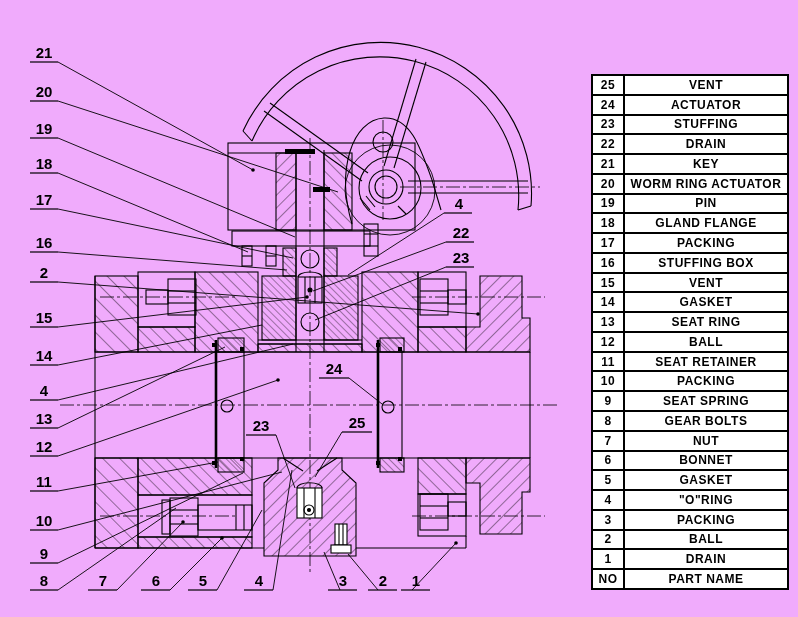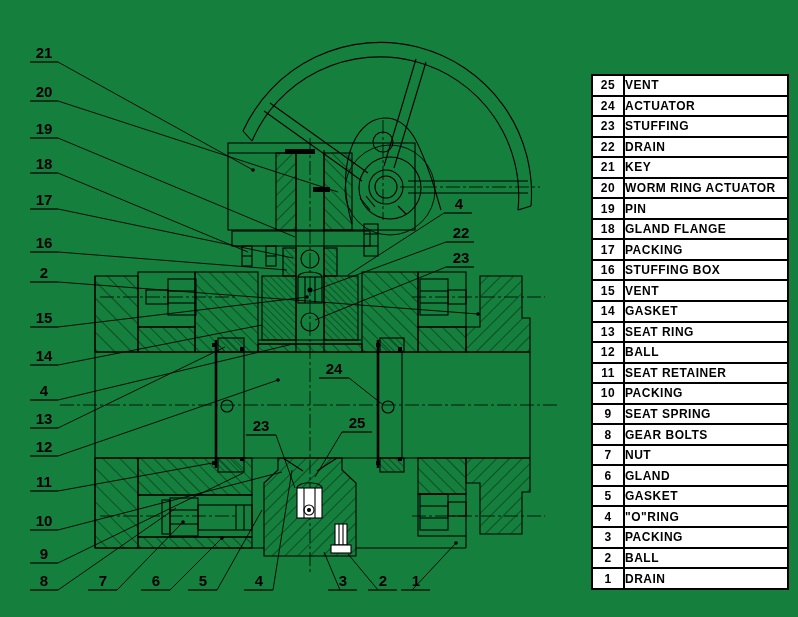--- a/index.html
+++ b/index.html
@@ -1,25 +1,25 @@
 <!DOCTYPE html>
 <html><head>
 <meta charset="utf-8">
 <style>
   html,body{margin:0;padding:0;background:#fff;}
-  .stage{position:relative;width:798px;height:617px;background:#15803d;overflow:hidden;
+  .stage{position:relative;width:798px;height:617px;background:#f0abfc;overflow:hidden;
          font-family:"Liberation Sans",sans-serif;}
   .stage svg{position:absolute;left:0;top:0;}
   
   table.parts{position:absolute;left:591px;top:74px;width:198px;height:516px;
     border-collapse:collapse;table-layout:fixed;background:#fff;}
   table.parts td{border:2px solid #000;font:bold 12px "Liberation Sans",sans-serif;
     letter-spacing:.5px;color:#000;padding:0;height:15px;overflow:hidden;white-space:nowrap;}
   td.no{width:30px;text-align:center;}
-  td.pn{padding-left:5px;text-align:left;}
+  td.pn{padding-left:5px;text-align:center;}
   
   text.co{font:bold 15px "Liberation Sans",sans-serif;fill:#000;text-anchor:middle;}
 </style>
 </head>
 <body>
 
 <div class="stage">
 
 <svg width="798" height="617" viewBox="0 0 798 617">
   <defs>
@@ -386,21 +386,21 @@
   <tr>
           <td class="no">8</td>
           <td class="pn">GEAR BOLTS</td>
         </tr>
   <tr>
           <td class="no">7</td>
           <td class="pn">NUT</td>
         </tr>
   <tr>
           <td class="no">6</td>
-          <td class="pn">GLAND</td>
+          <td class="pn">BONNET</td>
         </tr>
   <tr>
           <td class="no">5</td>
           <td class="pn">GASKET</td>
         </tr>
   <tr>
           <td class="no">4</td>
           <td class="pn">"O"RING</td>
         </tr>
   <tr>
@@ -408,16 +408,20 @@
           <td class="pn">PACKING</td>
         </tr>
   <tr>
           <td class="no">2</td>
           <td class="pn">BALL</td>
         </tr>
   <tr>
           <td class="no">1</td>
           <td class="pn">DRAIN</td>
         </tr>
+  <tr>
+          <td class="no">NO</td>
+          <td class="pn">PART NAME</td>
+        </tr>
 </tbody>
     </table>
 
 </div>
 
 </body></html>

